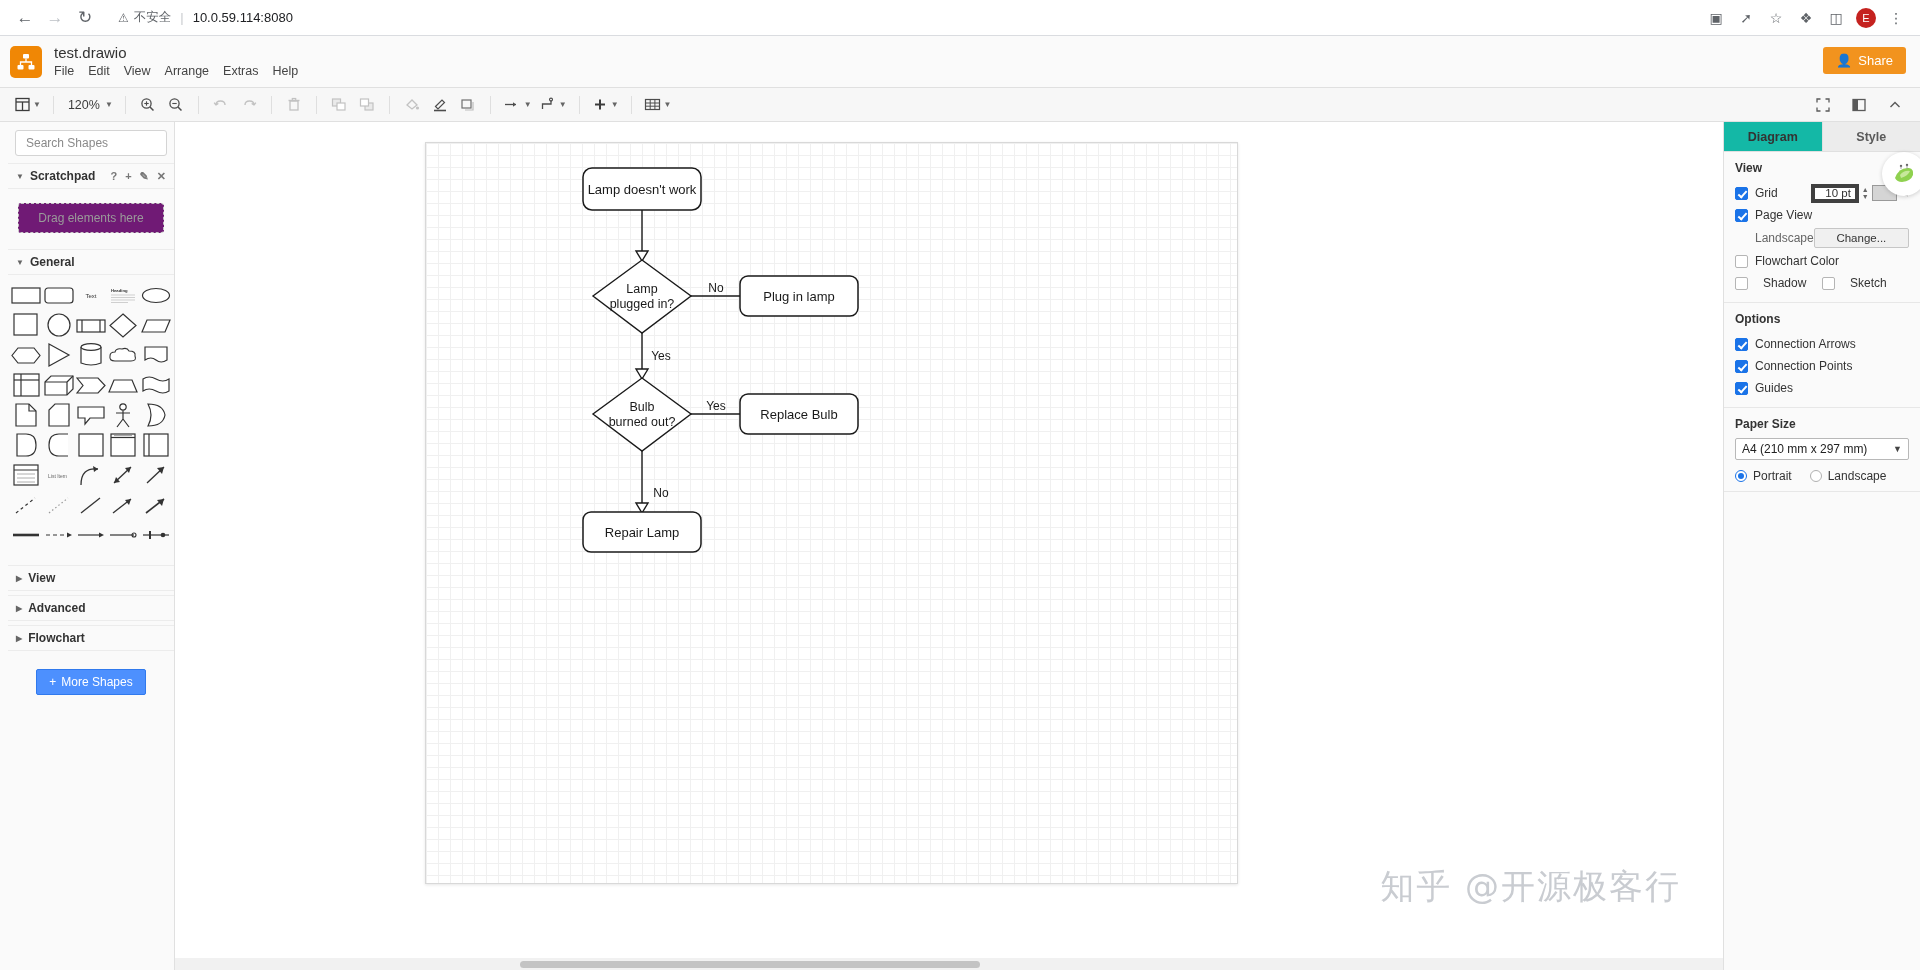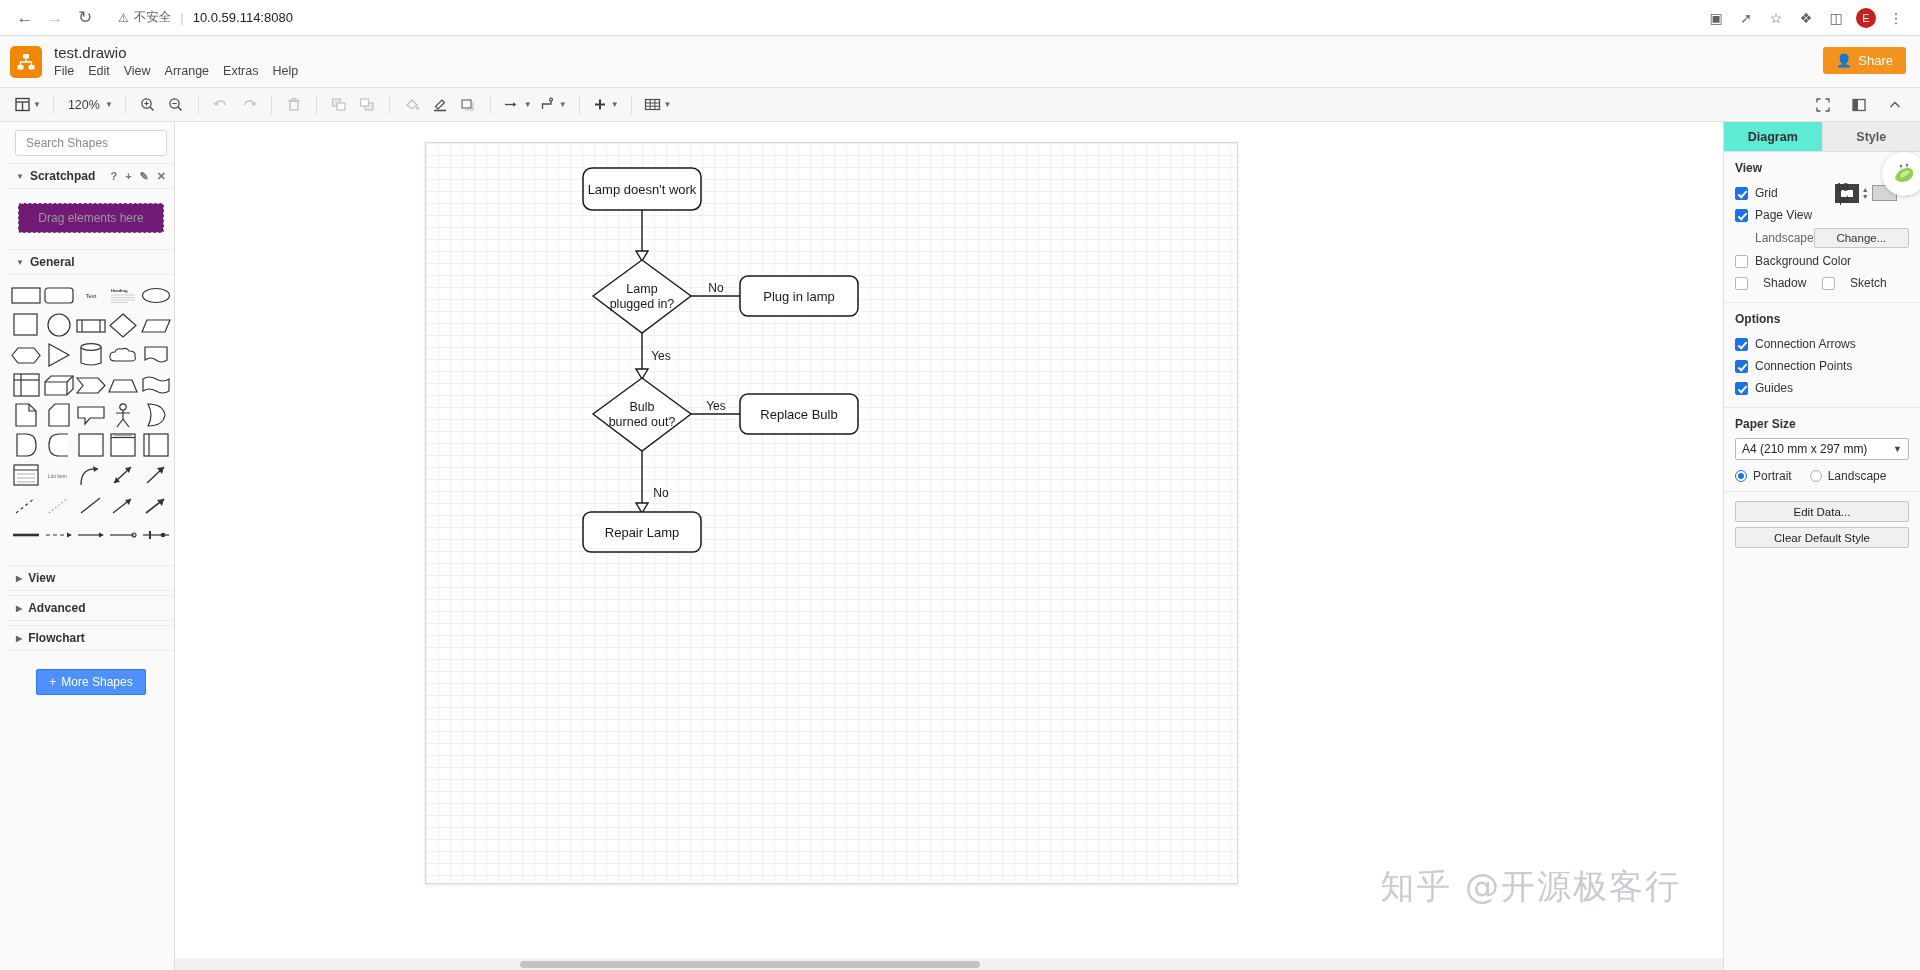--- a/index.html
+++ b/index.html
@@ -150,41 +150,41 @@
   }
 
   
   .rpanel {
     width:197px; background:#fafafa; border-left:1px solid #e0e0e0;
     flex:0 0 197px; display:flex; flex-direction:column; position:relative; overflow:hidden;
   }
   .rtabs { display:flex; height:30px; border-bottom:1px solid #e0e0e0; }
   .rtab {
     flex:1; display:flex; align-items:center; justify-content:center;
-    font-size:12.5px; color:#333; background:#5eead4; font-weight:bold;
+    font-size:12.5px; color:#333; background:#14b8a6; font-weight:bold;
   }
   .rtab.inactive { background:#ececec; color:#5a5a5a; border-left:1px solid #e0e0e0; }
   .rsec { padding:9px 11px 8px 11px; border-bottom:1px solid #e7e7e7; }
   .rsec-title { font-size:12px; font-weight:bold; color:#333; margin-bottom:7px; }
   .rrow { display:flex; align-items:center; height:22px; font-size:12px; color:#333; }
   .cb {
     width:13px; height:13px; border:1px solid #b5b5b5; background:#fff;
     border-radius:2px; margin-right:7px; flex:none;
   }
   .cb.on {
     background:#1a73e8; border-color:#1a73e8;
     position:relative;
   }
   .cb.on:after {
     content:""; position:absolute; left:4px; top:1px; width:3px; height:7px;
     border:solid #fff; border-width:0 2px 2px 0; transform:rotate(42deg);
   }
   .grid-ctrl { margin-left:auto; display:flex; align-items:center; gap:3px; }
   .grid-input {
-    width:24px; height:19px; border:6px solid #404040; background:#fff;
+    width:48px; height:19px; border:4px solid #404040; background:#fff;
     font-size:11.5px; text-align:right; padding-right:4px; color:#333;
     display:flex; align-items:center; justify-content:flex-end;
   }
   .spinner { display:flex; flex-direction:column; font-size:7px; color:#666; line-height:7px; }
   .color-swatch { width:25px; height:16px; border:1px solid #999; background:#d5d5d5; }
   .picker { font-size:11px; color:#555; }
   .bg-row { display:flex; align-items:center; height:24px; font-size:12px; color:#666; }
   .change-btn {
     margin-left:auto; width:100px; height:20px; border:1px solid #c6c6c6; background:#f0f0f0;
     font-size:11.5px; color:#333; display:flex; align-items:center; justify-content:center;
@@ -822,21 +822,21 @@
         <div class="rrow">
           <span class="cb on"></span>
           <span>Page View</span>
         </div>
         <div class="bg-row">
           <span style="margin-left:20px;">Landscape</span>
           <span class="change-btn">Change...</span>
         </div>
         <div class="rrow">
           <span class="cb"></span>
-          <span>Background Color</span>
+          <span>Flowchart Color</span>
         </div>
         <div class="two-col">
           <div class="rrow">
             <span class="cb"></span>
             <span>Shadow</span>
           </div>
           <div class="rrow">
             <span class="cb"></span>
             <span>Sketch</span>
           </div>
@@ -870,20 +870,16 @@
             <span class="radio on"></span>
             <span>Portrait</span>
           </span>
           <span class="radio-item">
             <span class="radio"></span>
             <span>Landscape</span>
           </span>
         </div>
       </div>
 
-      <div class="rsec" style="border-bottom:none;">
-        <div class="wide-btn">Edit Data...</div>
-        <div class="wide-btn">Clear Default Style</div>
-      </div>
     </div>
 
   </div>
 </div>
 
 </body></html>

